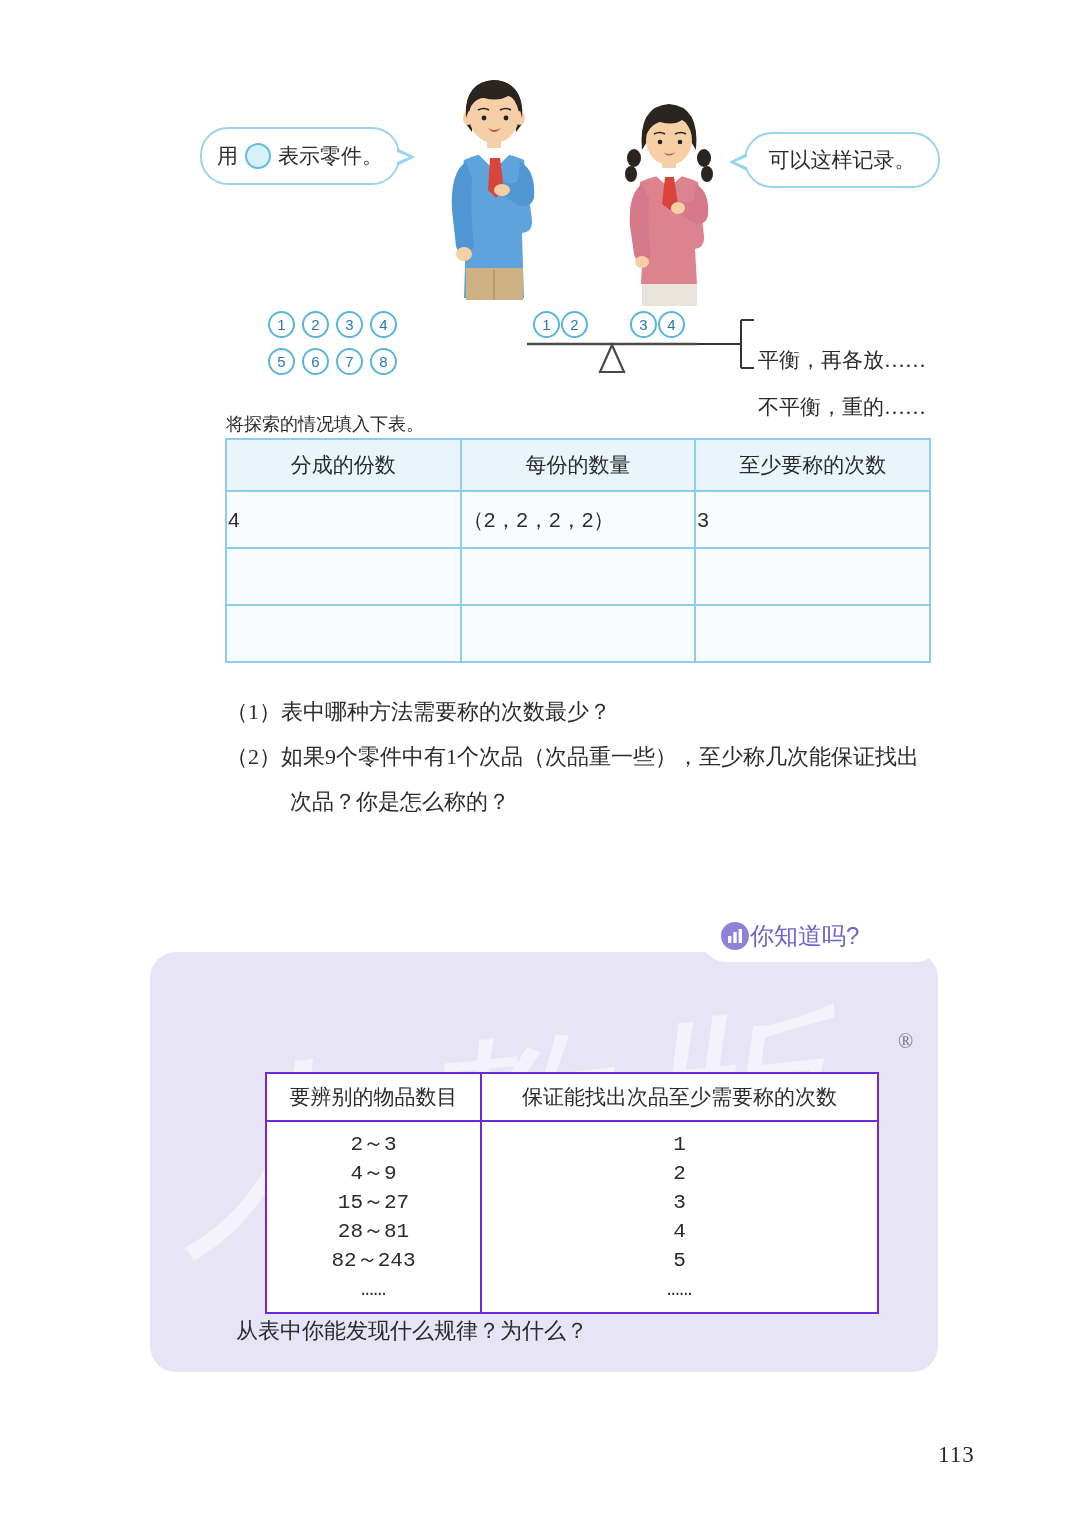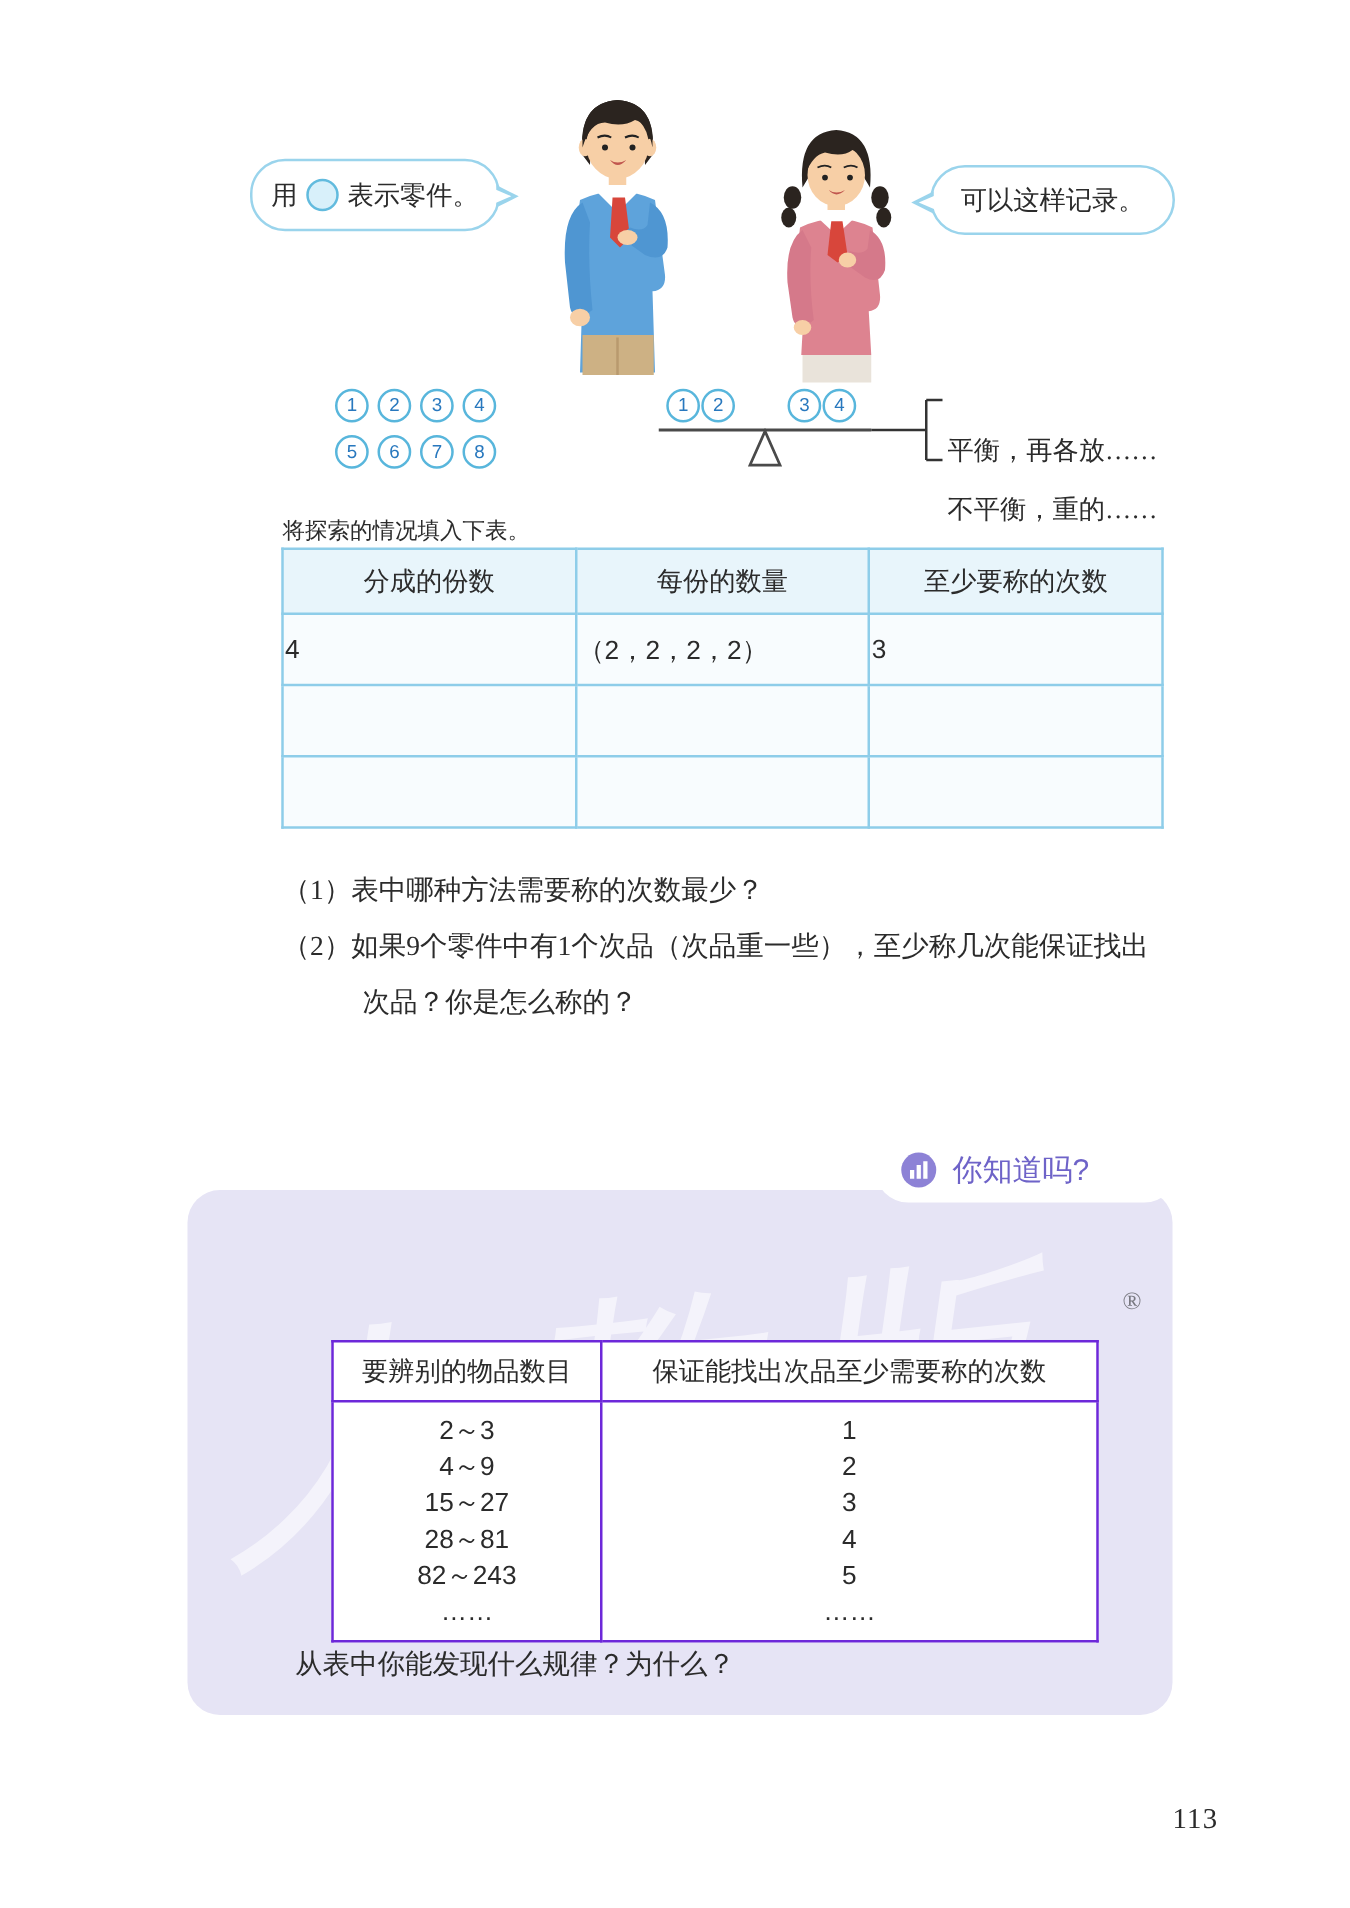--- a/index.html
+++ b/index.html
@@ -48,33 +48,33 @@
   .t1 th{height:48px;background:#e8f5fb;}
   .t1 td{height:53px;background:#f8fcfe;font-family:"Liberation Sans",sans-serif;}
 
   
   .questions{position:absolute;left:226px;top:661px;width:712px;font-size:22px;margin-top:28px;}
   .q{padding-left:64px;text-indent:-64px;line-height:45px;}
 
   
   .panel{position:absolute;left:150px;top:952px;width:788px;height:420px;background:#e6e4f5;border-radius:26px;z-index:1;}
   .badge{position:absolute;left:700px;top:909px;width:242px;height:53px;background:#fff;border-radius:27px;
-         display:flex;align-items:center;gap:12px;padding-left:20px;box-sizing:border-box;
+         display:flex;align-items:center;padding-left:20px;box-sizing:border-box;
          color:#6e63c8;font-size:24px;z-index:4;font-family:"Liberation Sans",sans-serif;}
   .watermark{position:absolute;left:175px;top:1025px;width:760px;font-size:200px;line-height:1;
          color:rgba(255,255,255,0.55);transform:rotate(-6deg);letter-spacing:28px;font-style:italic;
          z-index:2;pointer-events:none;white-space:nowrap;}
   .reg{position:absolute;left:898px;top:1030px;font-size:20px;color:#77777f;z-index:3;}
   .know-para{position:absolute;left:190px;top:980px;width:718px;font-size:22px;line-height:44px;
          text-indent:2em;z-index:3;}
   .t2{position:absolute;left:265px;top:1072px;border-collapse:collapse;background:#fff;z-index:3;table-layout:fixed;}
   .t2 th,.t2 td{border:2px solid #6d28d9;font-weight:normal;font-size:21px;text-align:center;color:#2b2b2b;}
   .t2 th{height:44px;background:#fff;}
   .t2 td{vertical-align:top;padding:8px 0;}
-  .t2 .line{line-height:29px;font-family:Liberation Sans, sans-serif;}
+  .t2 .line{line-height:29px;font-family:Liberation Mono, monospace;}
   .know-q{position:absolute;left:236px;top:1316px;font-size:22px;z-index:3;}
 
   .pageno{position:absolute;left:938px;top:1442px;font-size:23px;letter-spacing:1px;}
 </style>
 </head>
 <body>
 
 <div class="page">
 
   <div class="bubble bubble-left">

